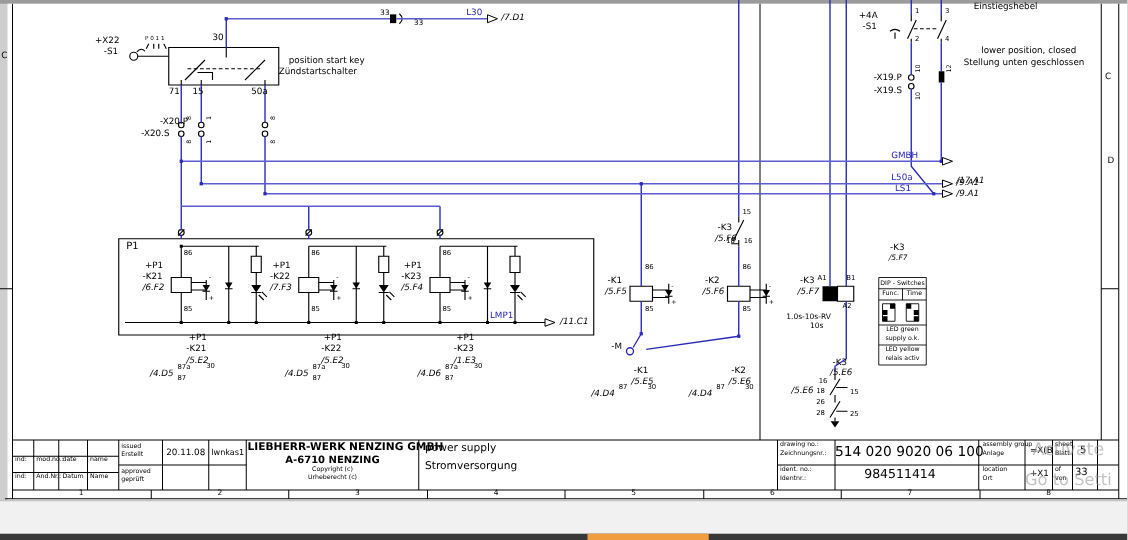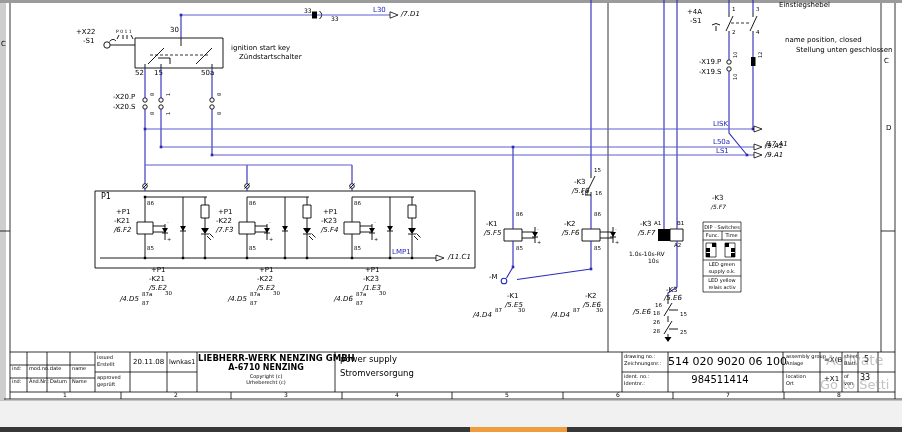--- a/index.html
+++ b/index.html
@@ -170,26 +170,26 @@
       </g>
       <path d="M706 243H716V257H706Z M725 243H735V257H725Z"></path>
     </g>
   </svg>
 
   <div>
     <div class="L" style="left:76px;top:29px">+X22</div>
     <div class="L" style="left:83px;top:38px">-S1</div>
     <div class="L t45" style="left:116px;top:30px">P 0 1 1</div>
     <div class="L" style="left:170px;top:27px">30</div>
-    <div class="L" style="left:231px;top:45px">ignition start key</div>
-    <div class="L" style="left:239px;top:54px">Zündstartschalter</div>
-    <div class="L" style="left:135px;top:70px">52</div>
+    <div class="L" style="left:231px;top:45px">position start key</div>
+    <div class="L" style="left:223px;top:54px">Zündstartschalter</div>
+    <div class="L" style="left:135px;top:70px">71</div>
     <div class="L" style="left:154px;top:70px">15</div>
     <div class="L" style="left:201px;top:70px">50a</div>
-    <div class="L" style="left:113px;top:94px">-X20.P</div>
+    <div class="L" style="left:128px;top:94px">-X20.P</div>
     <div class="L" style="left:113px;top:104px">-X20.S</div>
     <div class="L t5 rot" style="left:150px;top:96px">8</div>
     <div class="L t5 rot" style="left:150px;top:115px">8</div>
     <div class="L t5 rot" style="left:166px;top:96px">1</div>
     <div class="L t5 rot" style="left:166px;top:115px">1</div>
     <div class="L t5 rot" style="left:217px;top:96px">8</div>
     <div class="L t5 rot" style="left:217px;top:115px">8</div>
   </div>
 
   <div>
@@ -200,31 +200,31 @@
   </div>
 
   <div>
     <div class="L" style="left:687px;top:9px">+4A</div>
     <div class="L" style="left:690px;top:18px">-S1</div>
     <div class="L t55" style="left:732px;top:7px">1</div>
     <div class="L t55" style="left:732px;top:30px">2</div>
     <div class="L t55" style="left:756px;top:7px">3</div>
     <div class="L t55" style="left:756px;top:30px">4</div>
     <div class="L" style="left:779px;top:2px">Einstiegshebel</div>
-    <div class="L" style="left:785px;top:37px">name position, closed</div>
-    <div class="L" style="left:796px;top:47px">Stellung unten geschlossen</div>
+    <div class="L" style="left:785px;top:37px">lower position, closed</div>
+    <div class="L" style="left:771px;top:47px">Stellung unten geschlossen</div>
     <div class="L" style="left:699px;top:59px">-X19.P</div>
     <div class="L" style="left:699px;top:69px">-X19.S</div>
     <div class="L t5 rot" style="left:733px;top:58px">10</div>
     <div class="L t5 rot" style="left:733px;top:80px">10</div>
     <div class="L t5 rot" style="left:758px;top:58px">12</div>
   </div>
 
   <div>
-    <div class="L bl" style="left:713px;top:121px">LISK</div>
+    <div class="L bl" style="left:713px;top:121px">GMBH</div>
     <div class="L it" style="left:765px;top:141px">/17.A1</div>
     <div class="L bl" style="left:713px;top:139px">L50a</div>
     <div class="L it" style="left:765px;top:143px">/9.A1</div>
     <div class="L bl" style="left:716px;top:148px">LS1</div>
     <div class="L it" style="left:765px;top:152px">/9.A1</div>
   </div>
 
   <div>
     <div class="L t8" style="left:101px;top:193px">P1</div>
     <div class="L" style="left:116px;top:209px">+P1</div>

